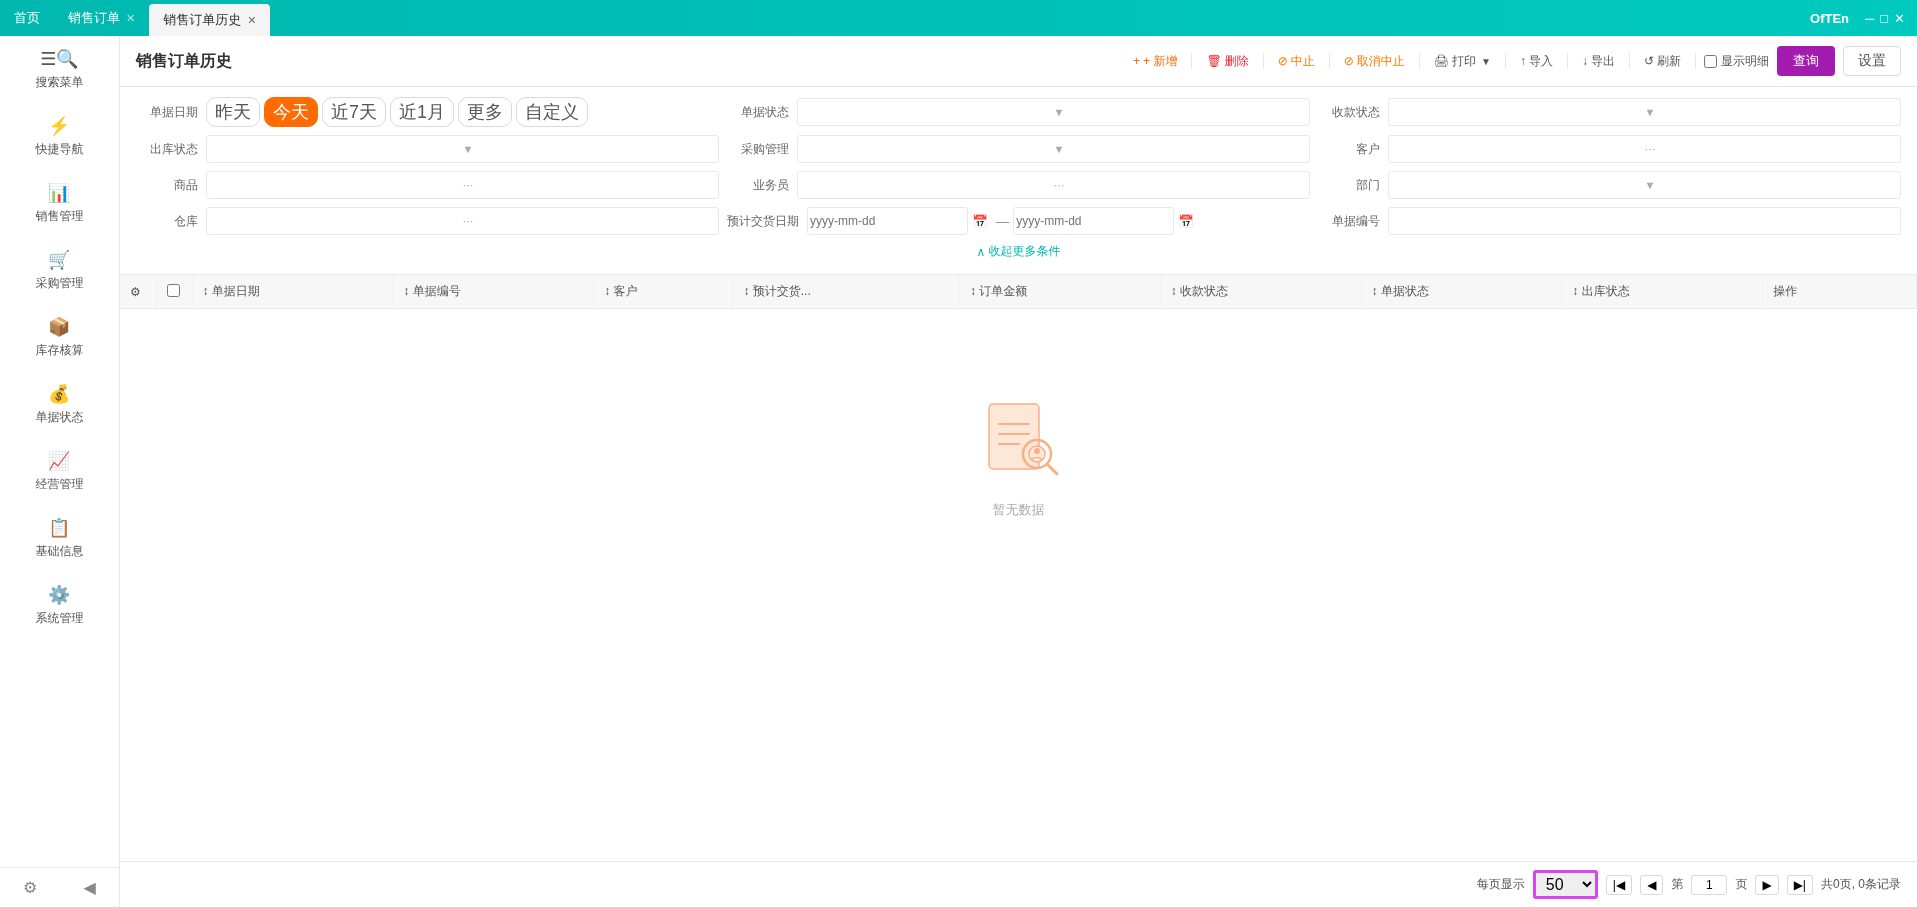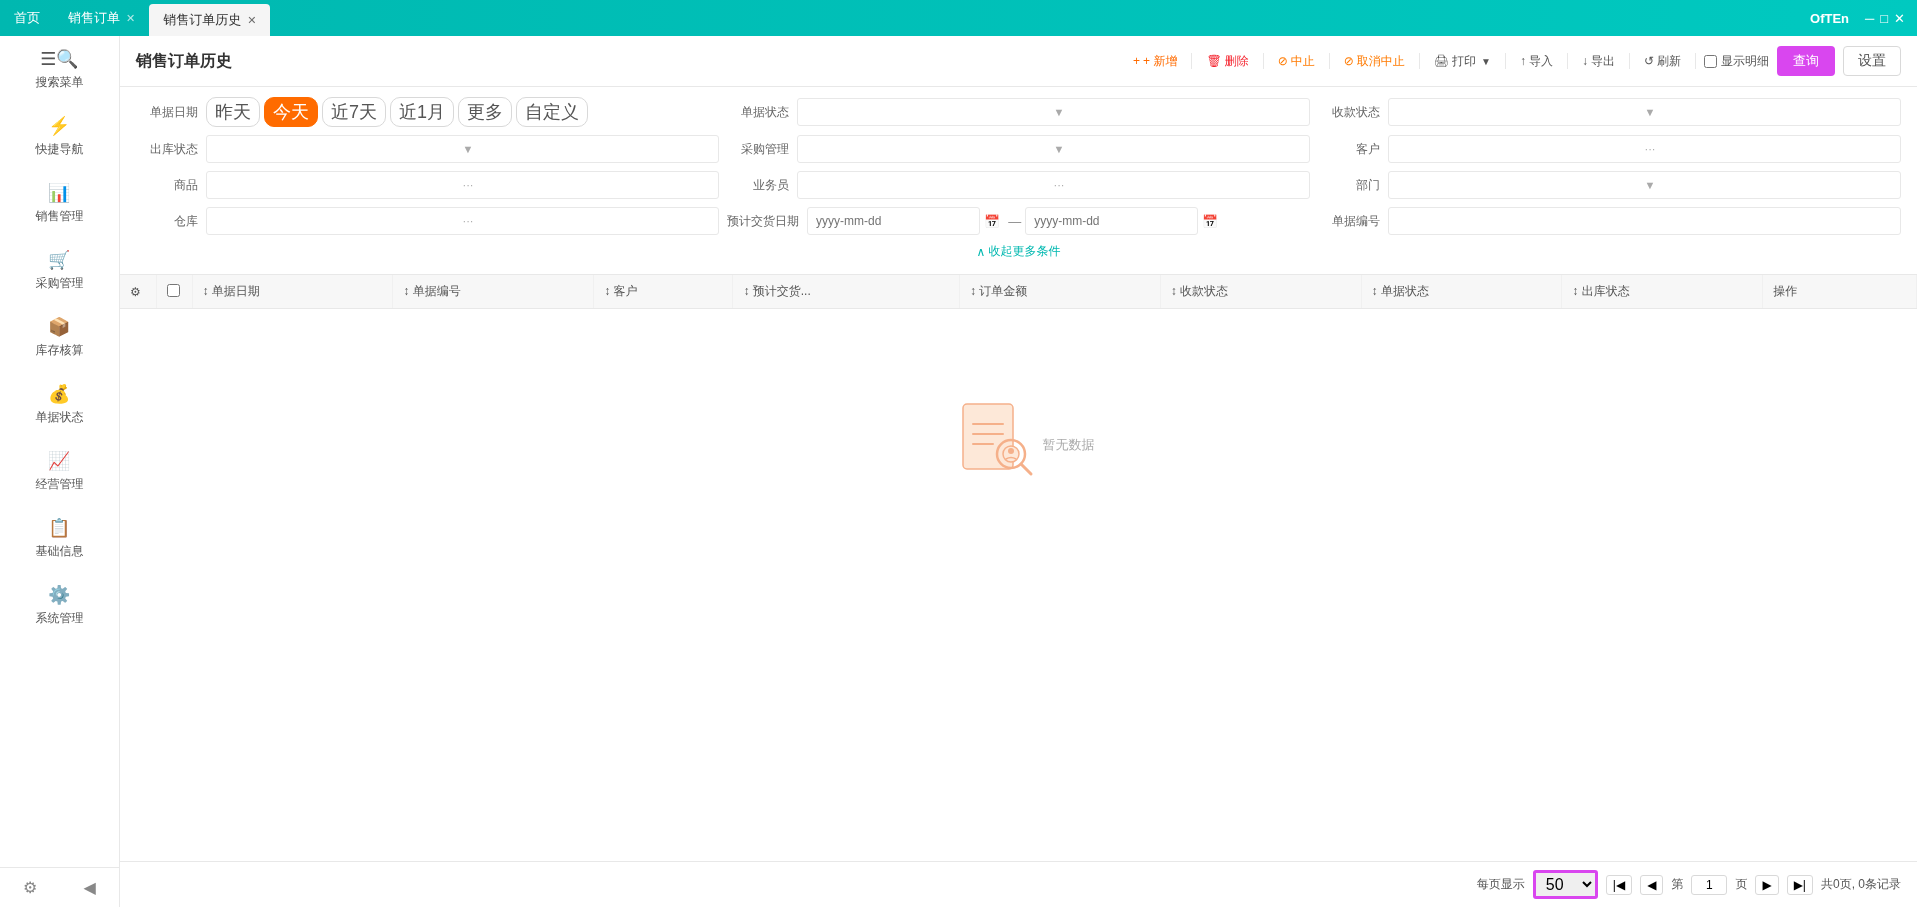--- a/index.html
+++ b/index.html
@@ -28,47 +28,47 @@
     
     .content { flex: 1; display: flex; flex-direction: column; overflow: hidden; background: #f5f5f5; }
 
     
     .page-header { background: #fff; padding: 10px 16px; display: flex; align-items: center; justify-content: space-between; border-bottom: 1px solid #e8e8e8; flex-shrink: 0; }
     .page-title { font-size: 16px; font-weight: bold; color: #333; }
     .toolbar { display: flex; align-items: center; gap: 8px; }
     .toolbar-btn { display: flex; align-items: center; gap: 3px; font-size: 12px; color: #555; cursor: pointer; padding: 4px 6px; border-radius: 3px; }
     .toolbar-btn.danger { color: #f5222d; }
     .toolbar-btn.warning { color: #ff7a00; }
-    .btn-query { background: #d946ef; color: #fff; border: none; padding: 6px 16px; border-radius: 4px; cursor: pointer; font-size: 13px; }
+    .btn-query { background: #a21caf; color: #fff; border: none; padding: 6px 16px; border-radius: 4px; cursor: pointer; font-size: 13px; }
     .btn-setting { background: #fff; color: #555; border: 1px solid #d9d9d9; padding: 5px 14px; border-radius: 4px; cursor: pointer; font-size: 14px; }
     .checkbox-label { display: flex; align-items: center; gap: 4px; font-size: 12px; color: #555; cursor: pointer; }
 
     
     .filter-area { background: #fff; padding: 10px 16px; border-bottom: 1px solid #e8e8e8; flex-shrink: 0; }
     .filter-row { display: flex; align-items: center; gap: 0; margin-bottom: 8px; flex-wrap: wrap; }
     .filter-label { min-width: 70px; color: #666; font-size: 12px; text-align: right; padding-right: 8px; flex-shrink: 0; }
     .date-btns { display: flex; gap: 4px; align-items: center; }
     .date-btn { padding: 2px 8px; font-size: 18px; border-radius: 10px; cursor: pointer; border: 1px solid #d9d9d9; background: #fff; color: #555; }
     .date-btn.active { background: #ff6b00; color: #fff; border-color: #ff6b00; }
     .date-range { font-size: 11px; color: #888; margin-left: 8px; }
     .filter-select { display: flex; align-items: center; border: 1px solid #e8e8e8; border-radius: 3px; padding: 3px 8px; background: #fff; min-width: 160px; height: 28px; cursor: pointer; }
     .filter-select span { flex: 1; font-size: 12px; color: #bbb; }
     .filter-select .arrow { font-size: 11px; color: #aaa; }
     .filter-more-btn { display: flex; align-items: center; gap: 3px; color: #00b8b0; font-size: 12px; cursor: pointer; padding: 4px 8px; }
-    .filter-date-input { border: 1px solid #e8e8e8; border-radius: 3px; padding: 3px 8px; font-size: 12px; color: #bbb; height: 28px; min-width: 100px; background: #fff; }
+    .filter-date-input { border: 1px solid #e8e8e8; border-radius: 3px; padding: 3px 2px; font-size: 12px; color: #bbb; height: 28px; min-width: 100px; background: #fff; }
     .filter-date-dash { margin: 0 4px; color: #888; }
 
     
     .table-area { flex: 1; overflow: auto; background: #fff; margin: 0; }
     .data-table { width: 100%; border-collapse: collapse; font-size: 12px; }
     .data-table thead tr { background: #f7f7f7; }
     .data-table th { padding: 8px 10px; border-bottom: 1px solid #e8e8e8; font-weight: normal; color: #555; text-align: left; white-space: nowrap; border-right: 1px solid #f0f0f0; }
     .th-settings { width: 36px; text-align: center; }
     .th-checkbox { width: 36px; text-align: center; }
-    .empty-state { display: flex; align-items: center; justify-content: center; padding: 80px 0; }
+    .empty-state { display: flex; flex-direction: column; align-items: center; justify-content: center; padding: 80px 0; }
     .empty-icon { width: 100px; height: 100px; position: relative; margin-bottom: 12px; }
     .empty-text { color: #aaa; font-size: 13px; }
 
     
     .table-footer { background: #fff; border-top: 1px solid #e8e8e8; padding: 8px 16px; display: flex; align-items: center; justify-content: flex-end; gap: 8px; font-size: 12px; color: #555; flex-shrink: 0; }
     .page-size-select { border: 3px solid #d946ef; border-radius: 3px; padding: 2px 6px; font-size: 16px; }
     .page-nav-btn { padding: 2px 6px; border: 1px solid #d9d9d9; border-radius: 3px; cursor: pointer; background: #fff; font-size: 12px; }
     .page-num-input { border: 1px solid #d9d9d9; border-radius: 3px; padding: 2px 6px; width: 36px; text-align: center; font-size: 12px; }
 
     

